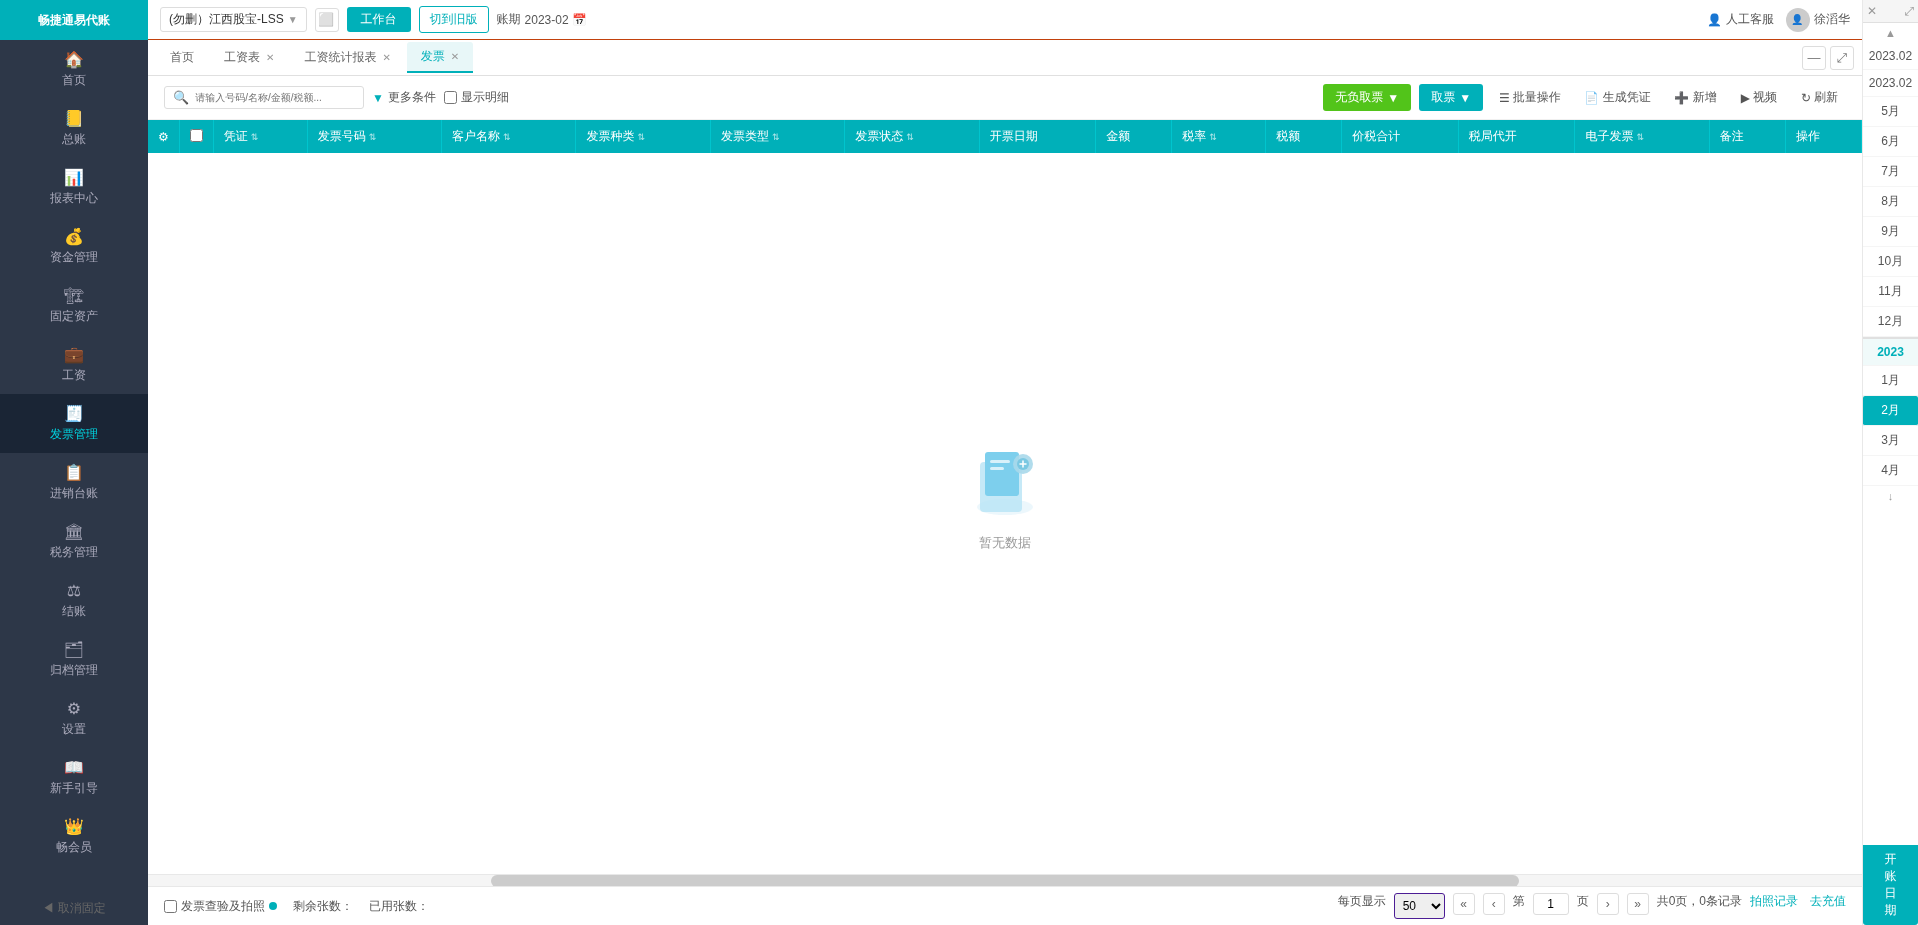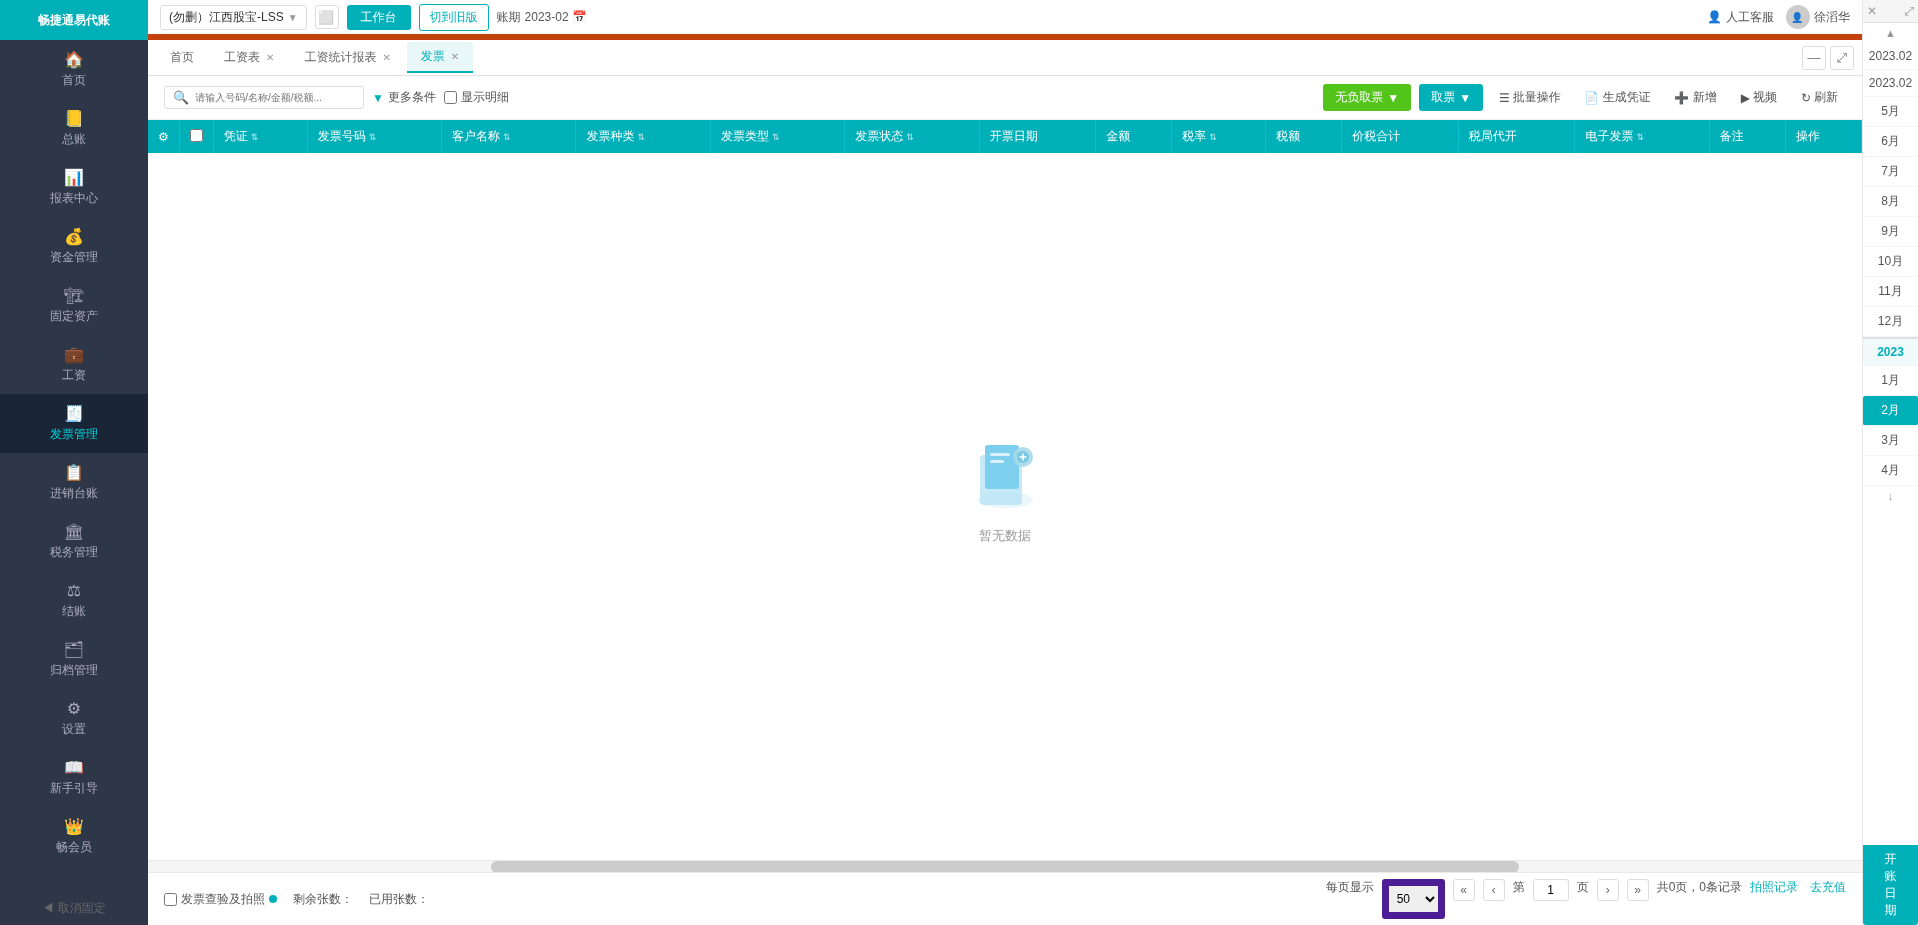--- a/index.html
+++ b/index.html
@@ -57,21 +57,21 @@
       position: relative;
     }
 
     
     .topbar {
       background: white;
       height: 40px;
       display: flex;
       align-items: center;
       padding: 0 12px;
-      border-bottom: 6px solid #c2410c;
+      border-bottom: 1px solid #c2410c;
       gap: 8px;
       flex-shrink: 0;
     }
     .topbar-company {
       display: flex;
       align-items: center;
       gap: 4px;
       color: #333;
       font-size: 12px;
       cursor: pointer;
@@ -292,21 +292,21 @@
       padding: 6px 16px;
       display: flex;
       align-items: center;
       justify-content: space-between;
       flex-shrink: 0;
     }
     .footer-left { display: flex; align-items: center; gap: 16px; font-size: 12px; color: #555; }
     .footer-right { display: flex; align-items: flex-start; gap: 8px; font-size: 12px; color: #555; }
     .page-btn { width: 22px; height: 22px; border: 1px solid #ddd; border-radius: 3px; display: flex; align-items: center; justify-content: center; cursor: pointer; color: #666; }
     .page-input { width: 36px; height: 22px; border: 1px solid #ddd; border-radius: 3px; text-align: center; font-size: 12px; }
-    .page-select { height: 40px; border: 7px solid #4c1d95; border-radius: 3px; font-size: 12px; padding: 0 4px; }
+    .page-select { height: 26px; border: 1px solid #4c1d95; border-radius: 3px; font-size: 12px; padding: 0 4px; }
     .footer-links { display: flex; gap: 12px; font-size: 12px; color: #00b0b9; cursor: pointer; }
 
     
     .date-panel {
       width: 56px;
       background: white;
       border-left: 1px solid #e8e8e8;
       display: flex;
       flex-direction: column;
       flex-shrink: 0;

